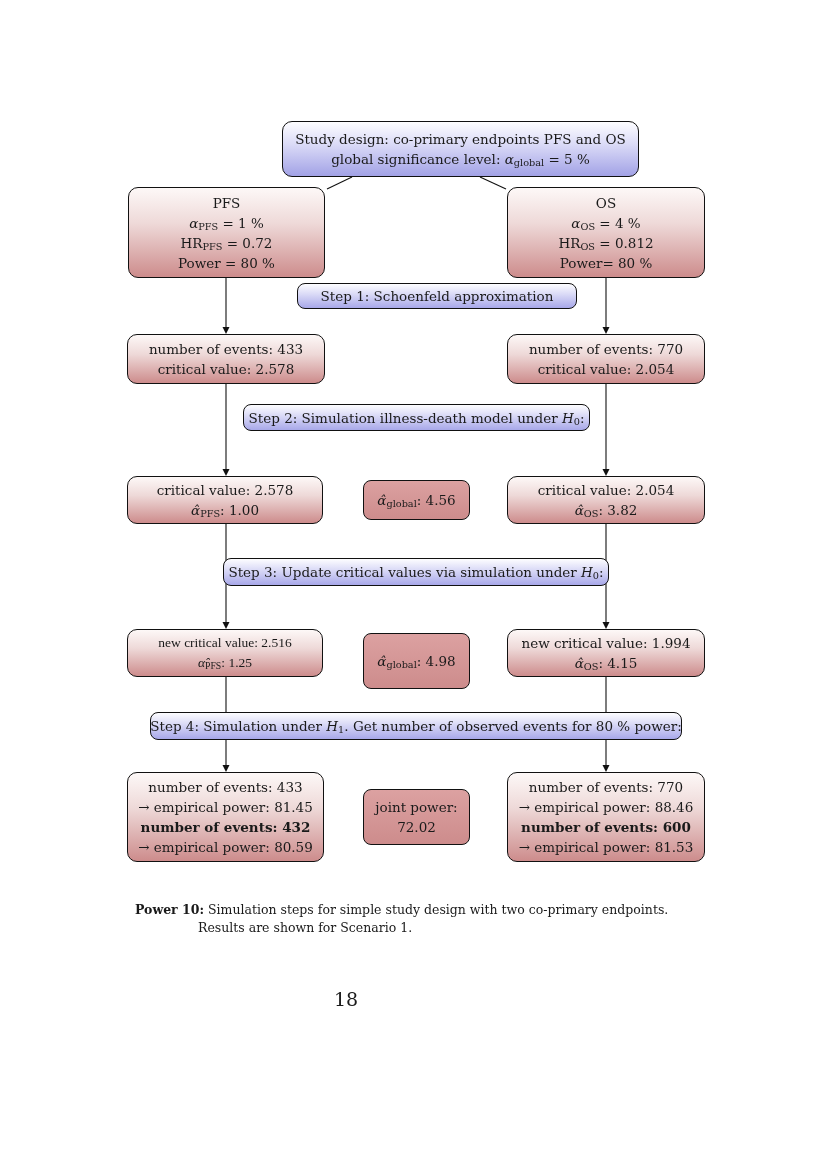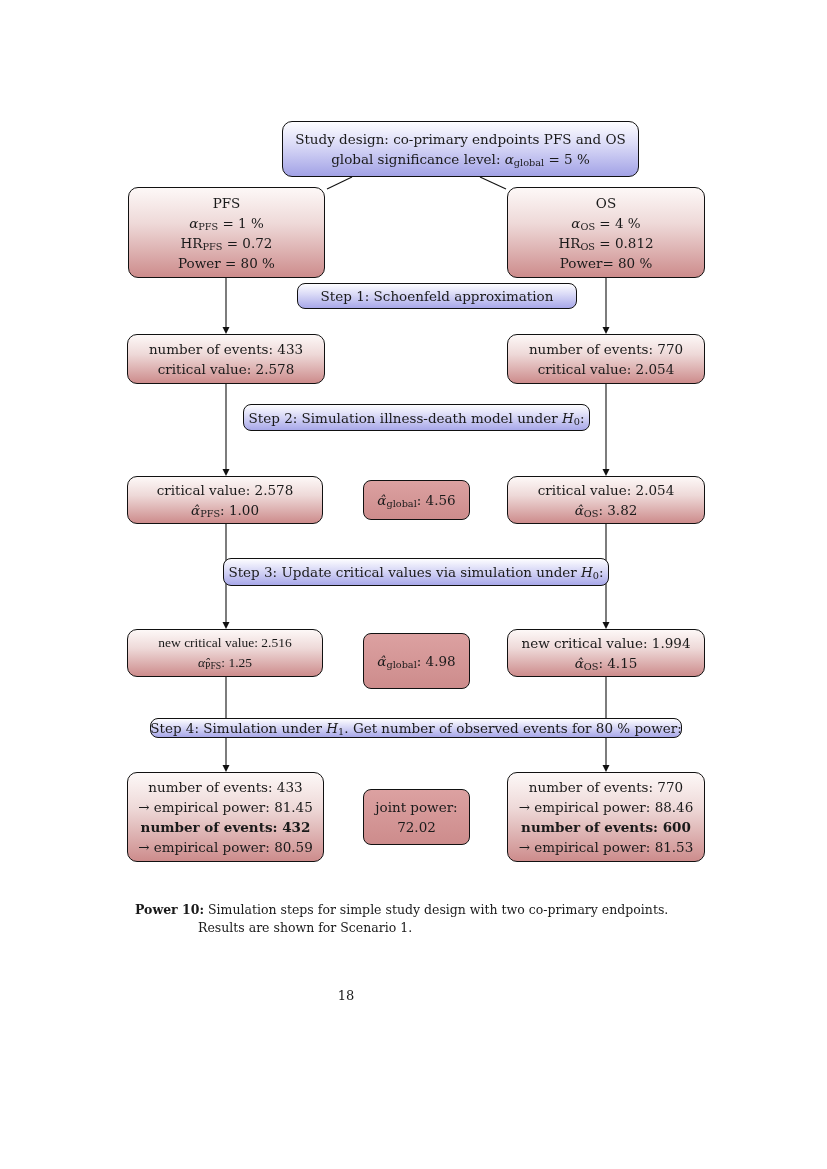--- a/index.html
+++ b/index.html
@@ -53,37 +53,37 @@
   .b-ev-pfs   {left:127px;top:334px;width:198px;height:50px;}
   .b-ev-os    {left:507px;top:334px;width:198px;height:50px;}
   .b-step2    {left:243px;top:404px;width:347px;height:27px;}
   .b-crit-pfs {left:127px;top:476px;width:196px;height:48px;}
   .b-ag1      {left:363px;top:480px;width:107px;height:40px;}
   .b-crit-os  {left:507px;top:476px;width:198px;height:48px;}
   .b-step3    {left:223px;top:558px;width:386px;height:28px;}
   .b-ncrit-pfs{left:127px;top:629px;width:196px;height:48px;font-family:Liberation Serif, serif;}
   .b-ag2      {left:363px;top:633px;width:107px;height:56px;}
   .b-ncrit-os {left:507px;top:629px;width:198px;height:48px;}
-  .b-step4    {left:150px;top:712px;width:532px;height:20px;margin-top:6px;}
+  .b-step4    {left:150px;top:712px;width:532px;height:28px;}
   .b-fin-pfs  {left:127px;top:772px;width:197px;height:90px;}
   .b-joint    {left:363px;top:789px;width:107px;height:56px;}
   .b-fin-os   {left:507px;top:772px;width:198px;height:90px;}
 
   .caption{
     position:absolute;
     left:135px;top:901px;width:492px;
     font-size:12.5px;line-height:18px;
     padding-left:63px;text-indent:-63px;
     text-align:left;
   }
   .caption .cap-label{font-weight:bold;}
   .pageno{
     position:absolute;
     left:0;top:988px;width:692px;
-    text-align:center;font-size:13px;
+    text-align:center;font-size:19px;
   }
 </style>
 </head>
 <body>
 
 <div class="page">
 
   <svg class="connectors" width="827" height="1169" viewBox="0 0 827 1169">
 
     <line x1="352" y1="177" x2="327" y2="189" stroke="#111" stroke-width="1.1"></line>

